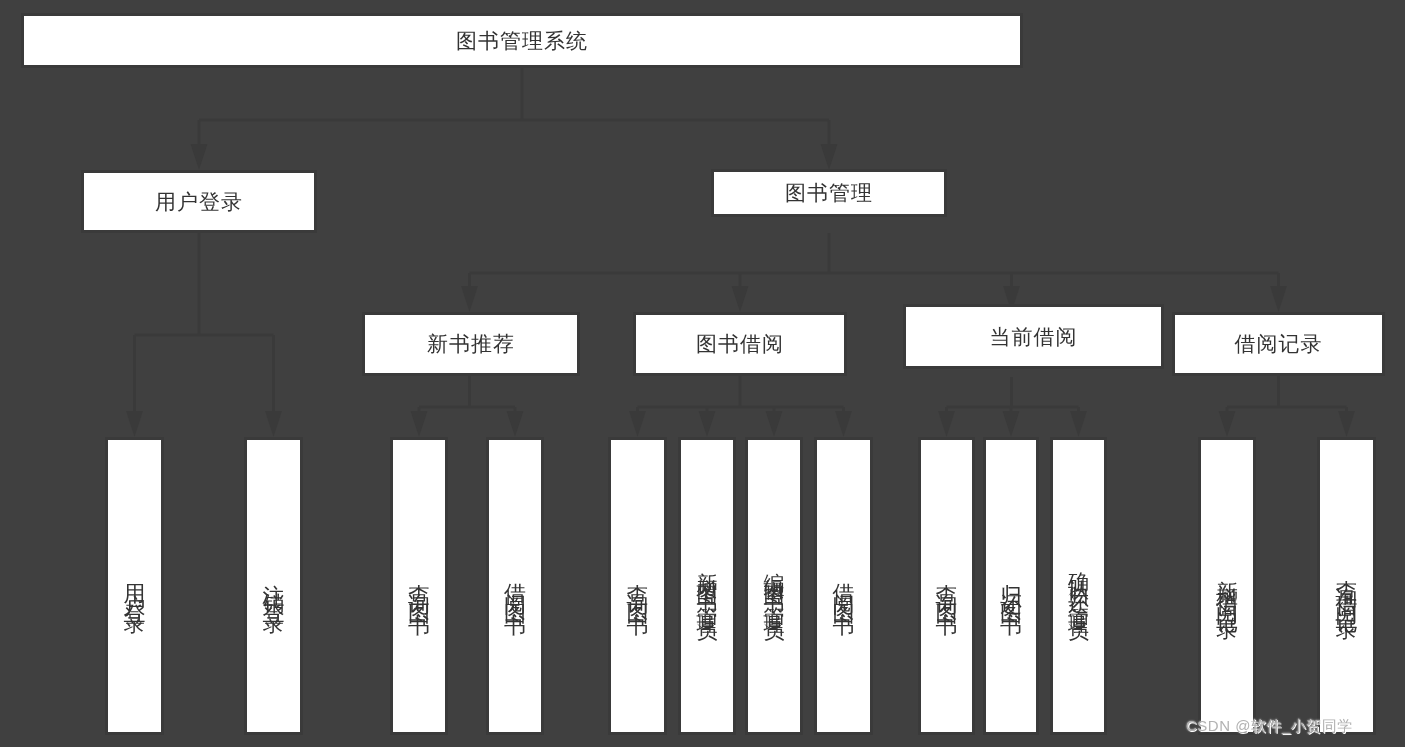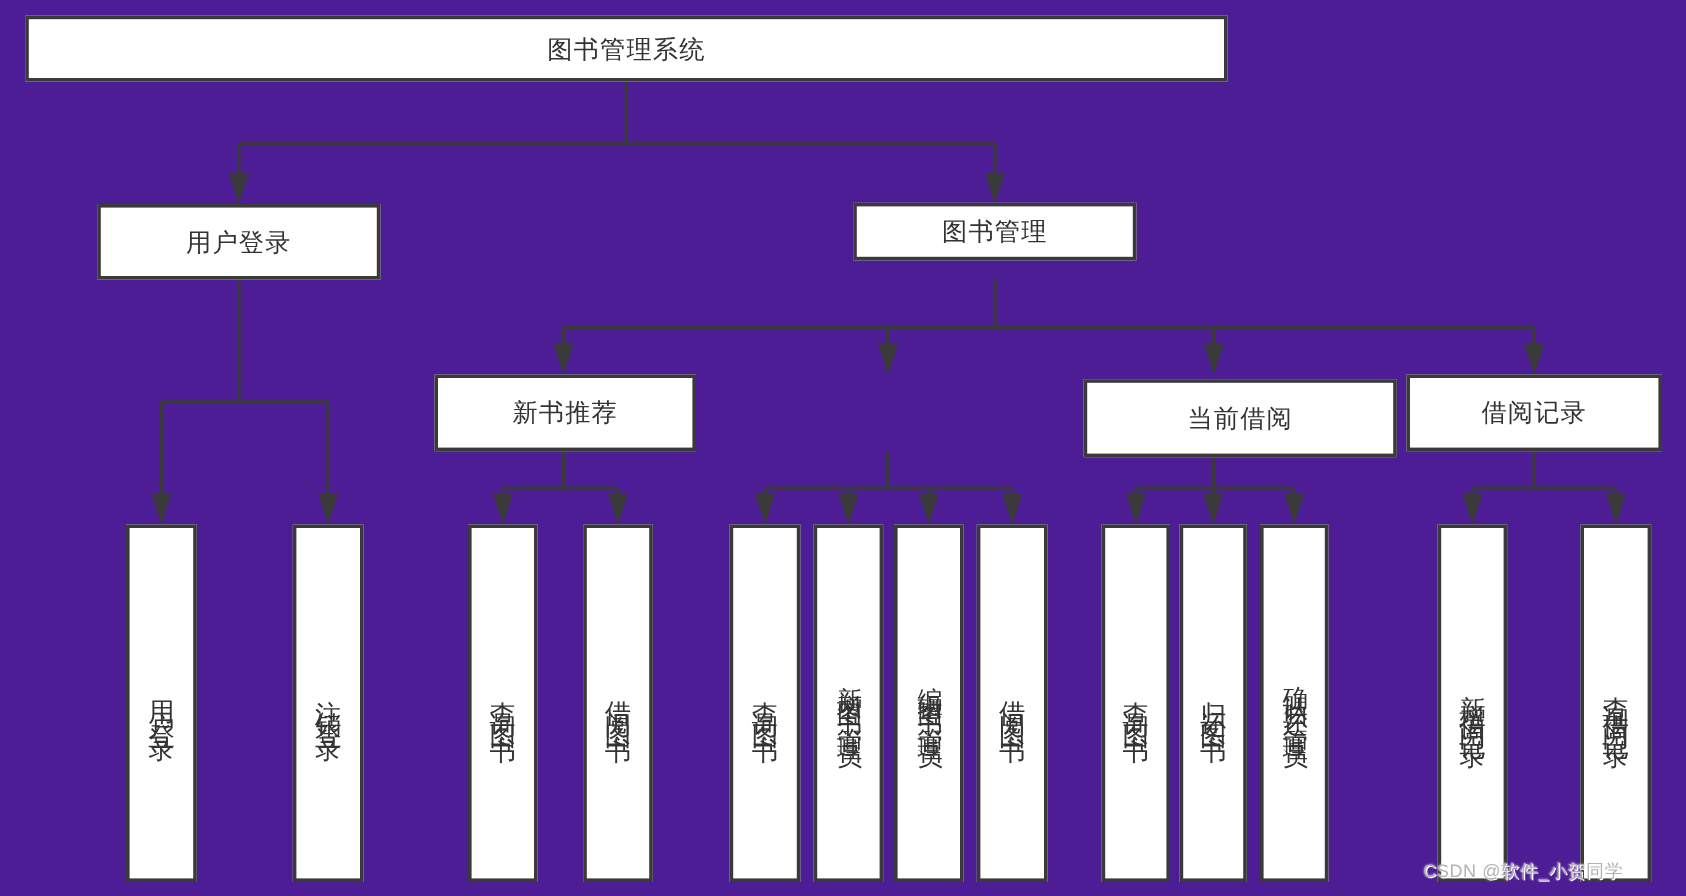--- a/index.html
+++ b/index.html
@@ -4,21 +4,21 @@
 <style>
   html, body { margin: 0; padding: 0; }
   body {
     font-family: "Liberation Sans", "DejaVu Sans", sans-serif;
     background: #ffffff;
   }
   #stage {
     position: relative;
     width: 1405px;
     height: 747px;
-    background: #4c1d95;
+    background: #404040;
     overflow: hidden;
   }
   #connectors {
     position: absolute;
     left: 0; top: 0;
     width: 1405px; height: 747px;
   }
   #connectors path.l { stroke: #3a3a3a; stroke-width: 3; fill: none; }
   #connectors path.a { fill: #3a3a3a; stroke: none; }
   .node {
@@ -142,21 +142,24 @@
   <div class="node h" style="left:81px;top:170px;width:236px;height:63px">
     <span>用户登录</span>
   </div>
   <div class="node h" style="left:711px;top:169px;width:236px;height:48px">
     <span>图书管理</span>
   </div>
 
   <div class="node h" style="left:362px;top:312px;width:218px;height:64px">
     <span>新书推荐</span>
   </div>
-  <div class="node h" style="left:903px;top:316px;width:261px;height:65px">
+  <div class="node h" style="left:633px;top:312px;width:214px;height:64px">
+    <span>图书借阅</span>
+  </div>
+  <div class="node h" style="left:903px;top:304px;width:261px;height:65px">
     <span>当前借阅</span>
   </div>
   <div class="node h" style="left:1172px;top:312px;width:213px;height:64px">
     <span>借阅记录</span>
   </div>
 
   <div class="node v v4" style="left:105px;top:437px;width:59px;height:298px">
     <span>用户登录</span>
   </div>
   <div class="node v v4" style="left:244px;top:437px;width:59px;height:298px">

